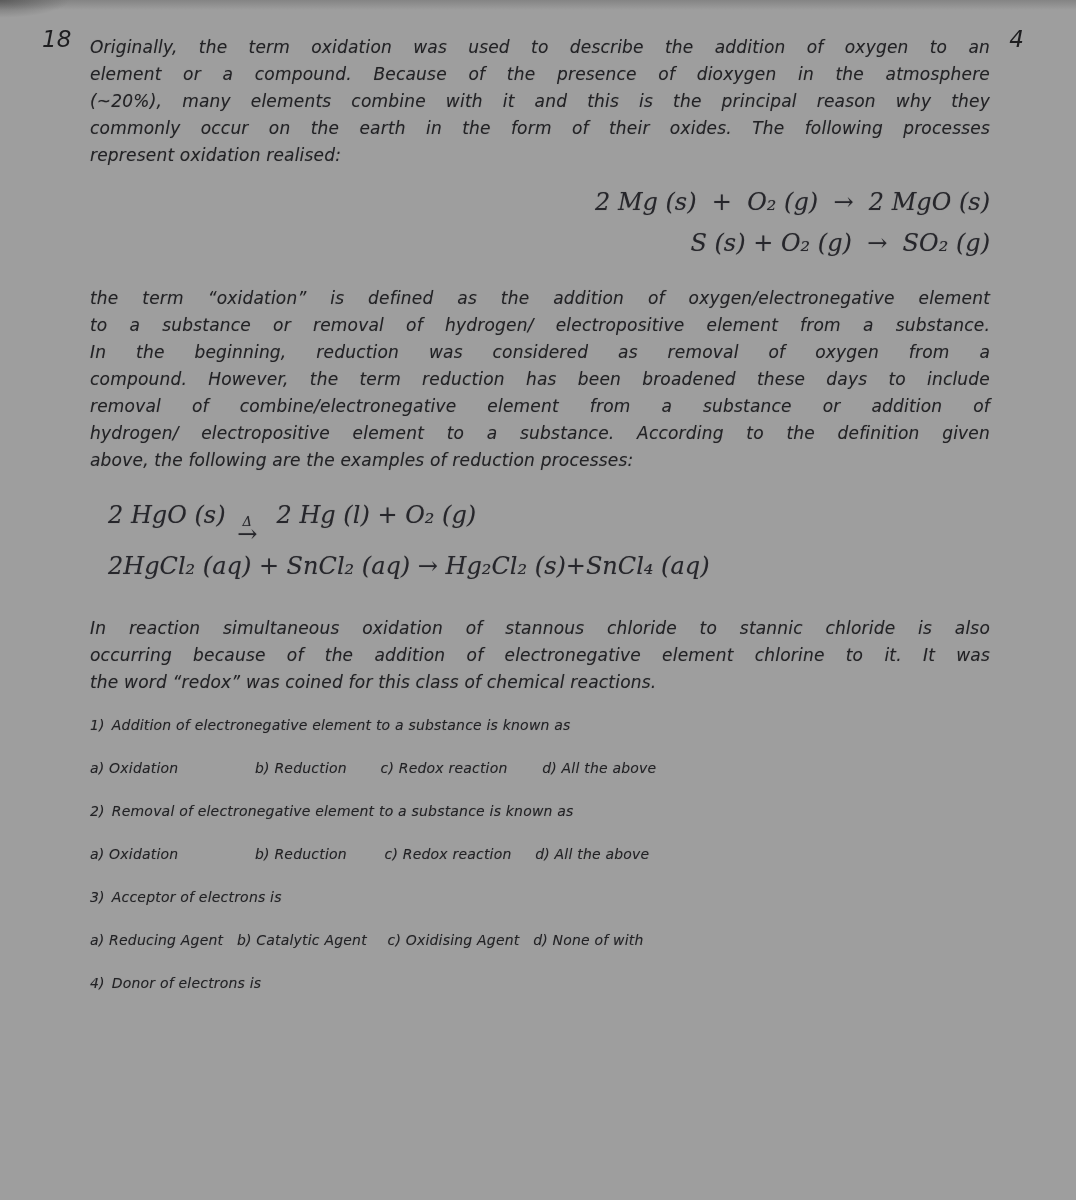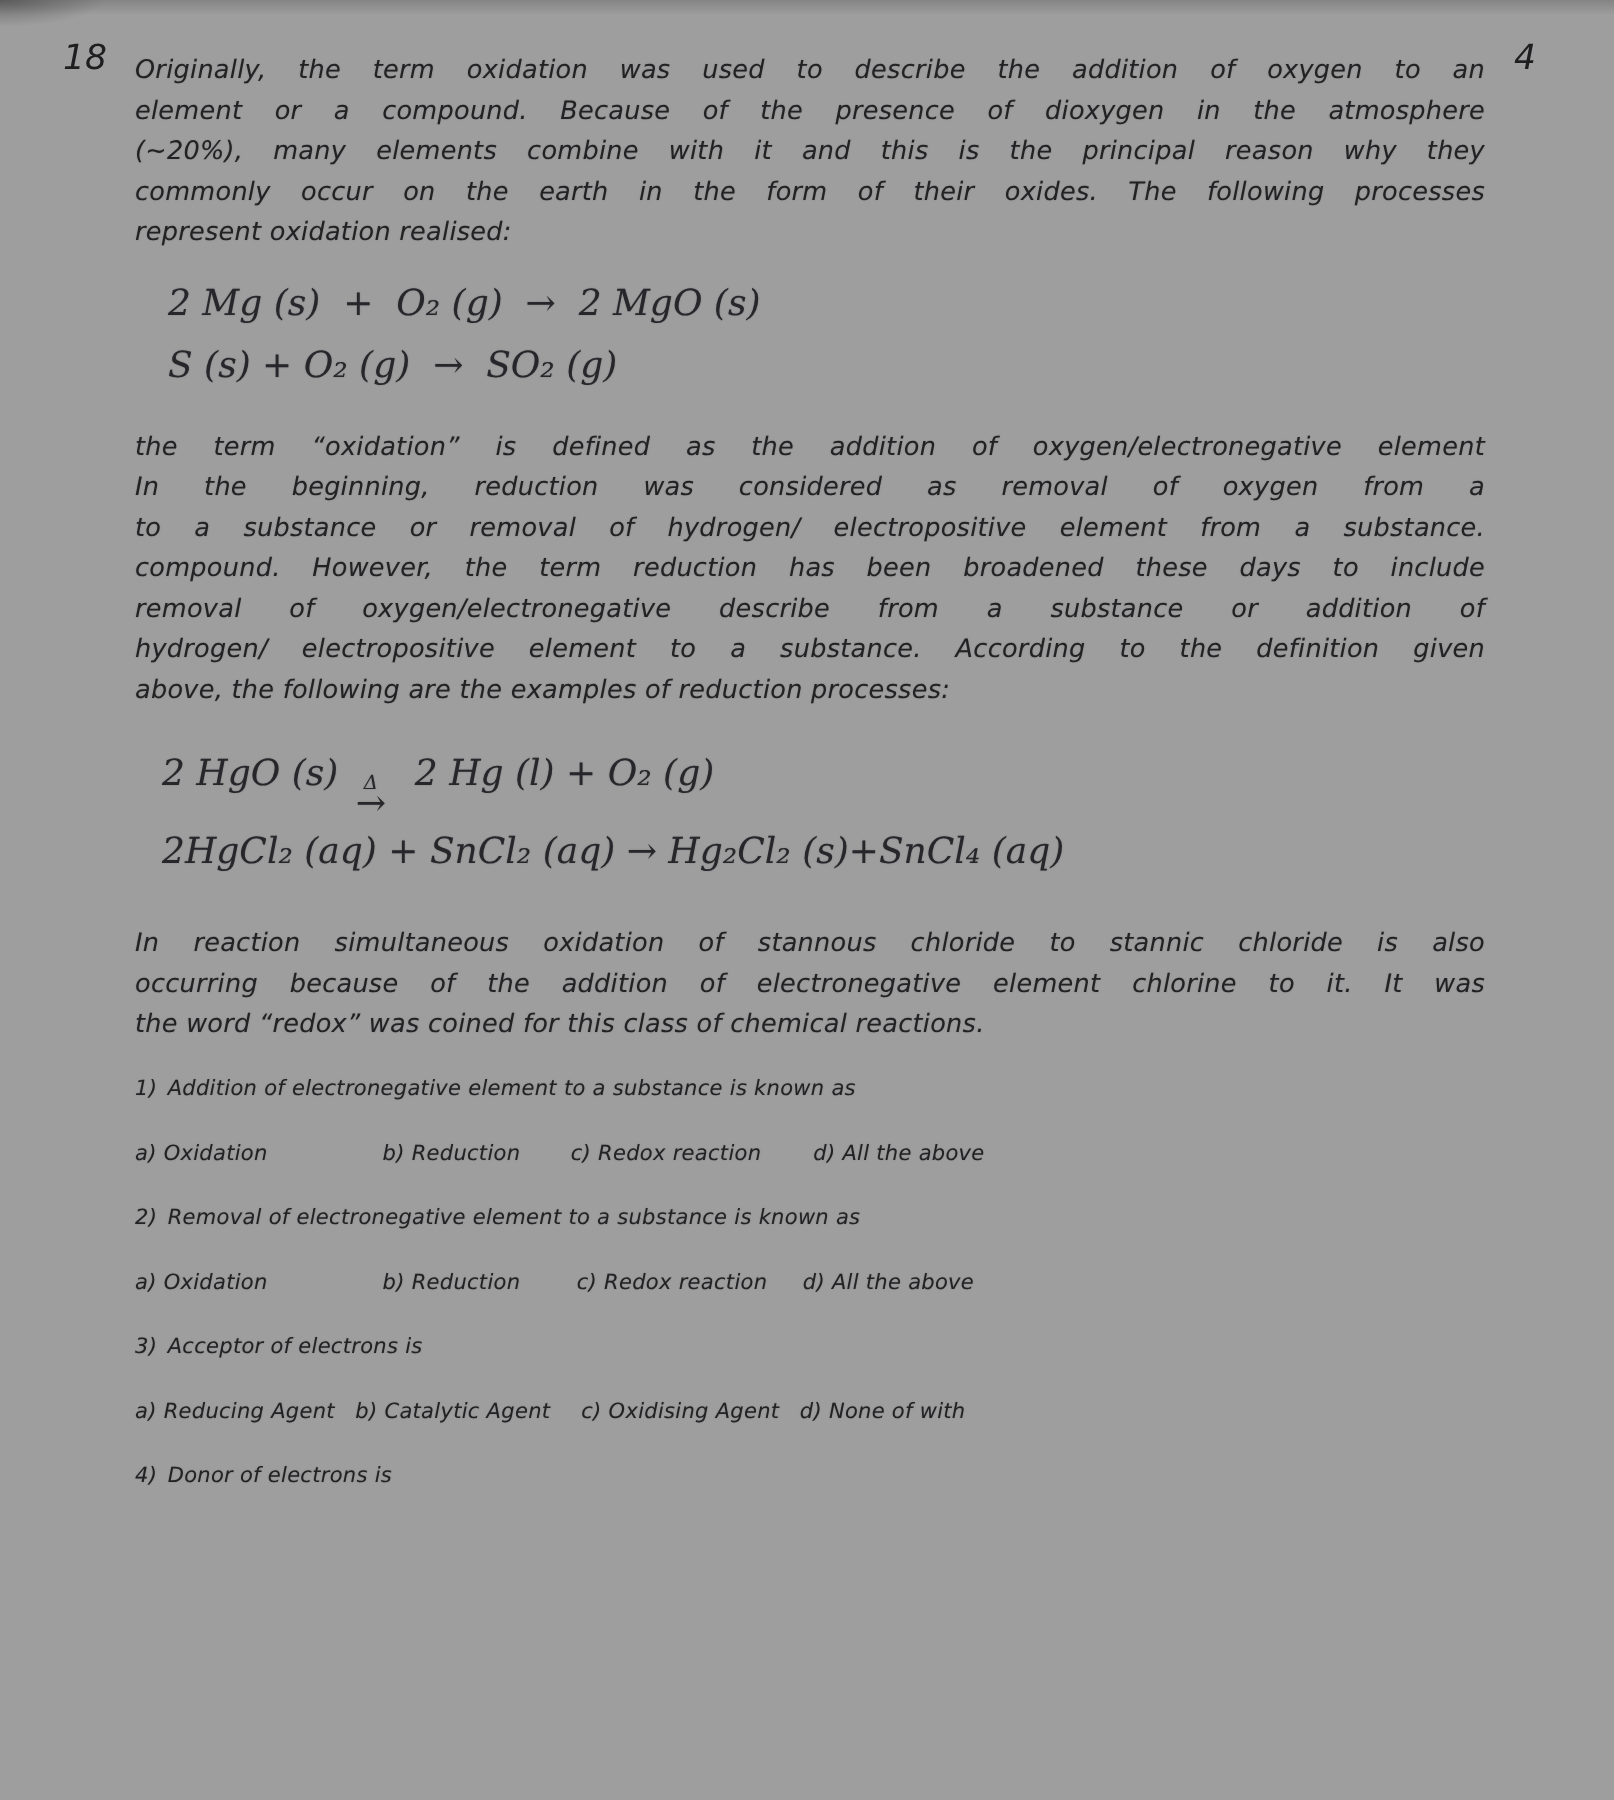--- a/index.html
+++ b/index.html
@@ -68,21 +68,21 @@
   .eq-block {
     font-family: "DejaVu Serif", serif;
     color: #26262b;
     text-shadow: 0 0 1px rgba(25,25,25,0.3);
   }
   .eq {
     white-space: pre;
     font-size: 24px;
     line-height: 41px;
   }
-  .eq-block1 { margin: 13px 0 0 22px; }
+  .eq-block1 { margin: 13px 0 0 22px; text-align: right; }
   .eq-block2 { margin: 19px 0 0 18px; }
   .eq-block2 .eq { line-height: 45px; }
   .para2 { margin-top: 21px; }
   .para3 { margin-top: 26px; }
   .rxn-arrow {
     display: inline-flex;
     flex-direction: column;
     align-items: center;
     vertical-align: -3px;
     margin: 0 4px;
@@ -140,24 +140,24 @@
       <div class="pline last">represent oxidation realised:</div>
     </div>
 
     <div class="eq-block eq-block1">
       <div class="eq">2 Mg (s)  +  O₂ (g)  →  2 MgO (s)</div>
       <div class="eq">S (s) + O₂ (g)  →  SO₂ (g)</div>
     </div>
 
     <div class="para para2">
       <div class="pline">the term “oxidation” is defined as the addition of oxygen/electronegative element</div>
+      <div class="pline">to a substance or removal of hydrogen/ electropositive element from a substance.</div>
       <div class="pline">In the beginning, reduction was considered as removal of oxygen from a</div>
-      <div class="pline">to a substance or removal of hydrogen/ electropositive element from a substance.</div>
       <div class="pline">compound. However, the term reduction has been broadened these days to include</div>
-      <div class="pline">removal of oxygen/electronegative describe from a substance or addition of</div>
+      <div class="pline">removal of combine/electronegative element from a substance or addition of</div>
       <div class="pline">hydrogen/ electropositive element to a substance. According to the definition given</div>
       <div class="pline last">above, the following are the examples of reduction processes:</div>
     </div>
 
     <div class="eq-block eq-block2">
       <div class="eq"><span>2 HgO (s) </span><span class="rxn-arrow"><span class="delta">Δ</span><span class="arrow">→</span></span><span>  2 Hg (l) + O₂ (g)</span></div>
       <div class="eq">2HgCl₂ (aq) + SnCl₂ (aq) → Hg₂Cl₂ (s)+SnCl₄ (aq)</div>
     </div>
 
     <div class="para para3">

